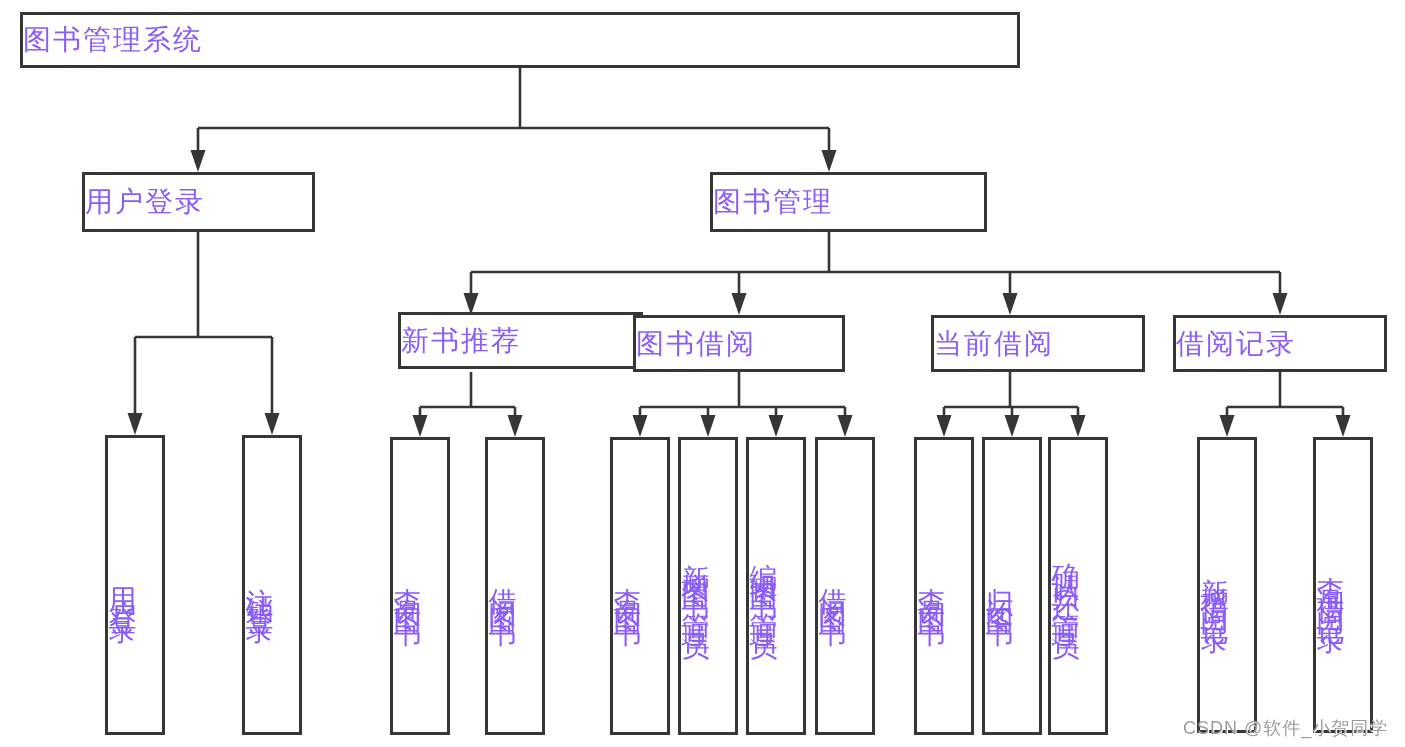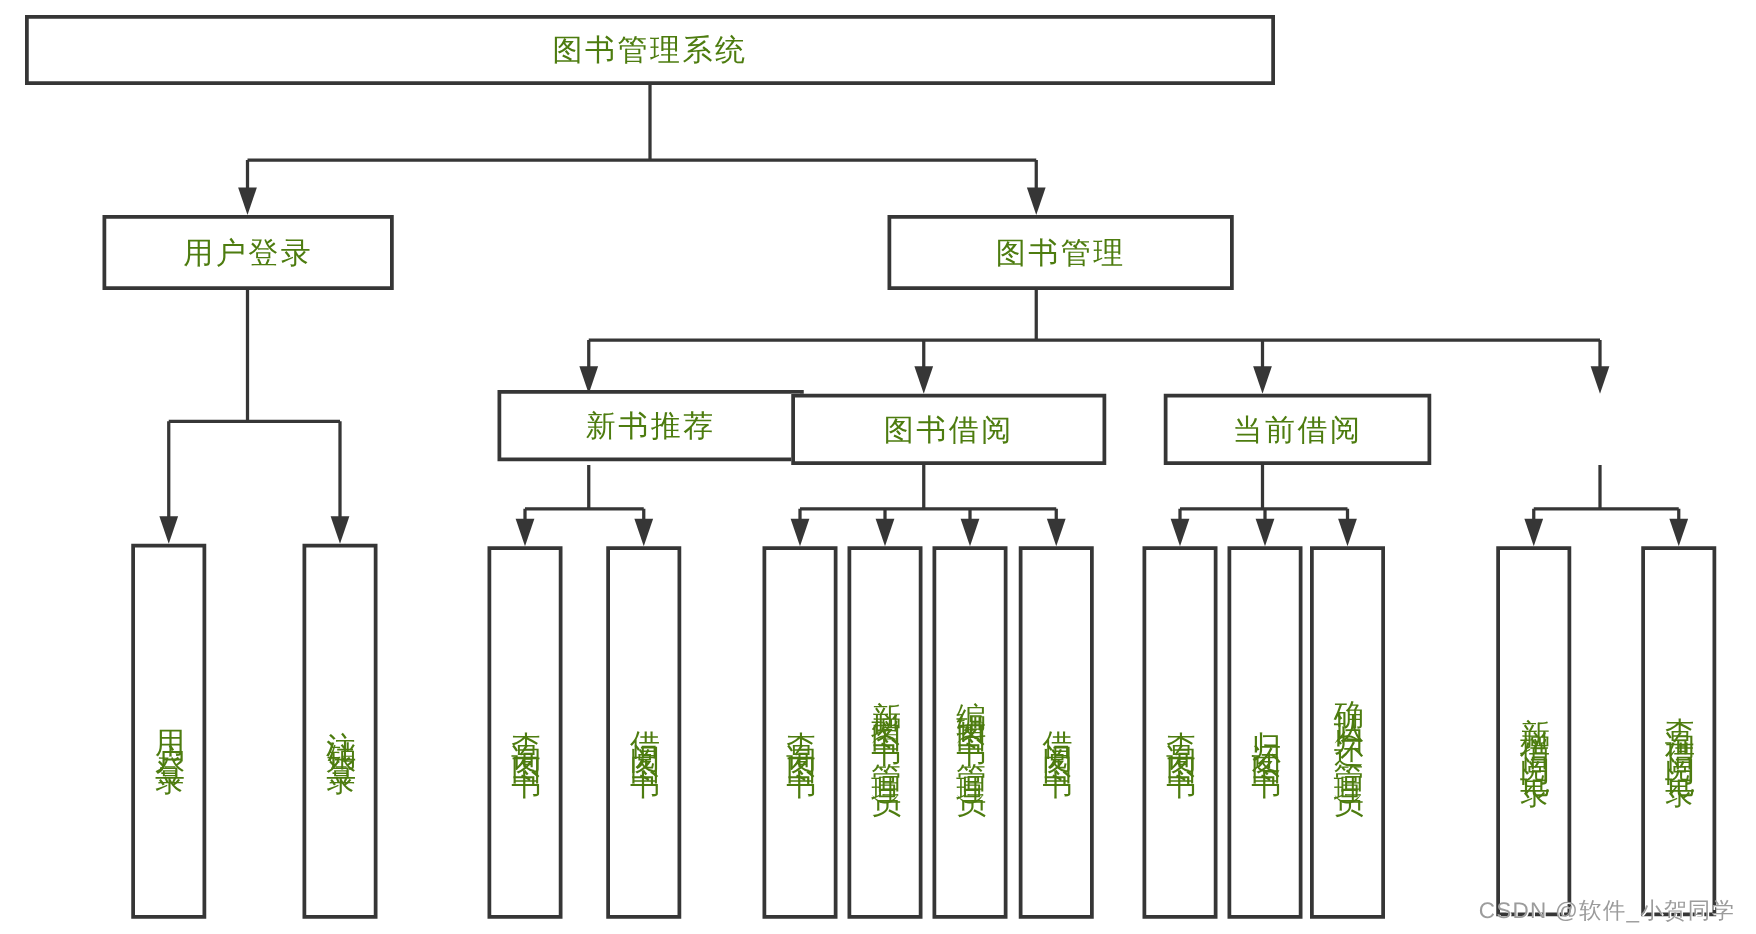--- a/index.html
+++ b/index.html
@@ -20,26 +20,25 @@
     left: 0; top: 0;
     width: 1405px;
     height: 747px;
     z-index: 1;
   }
   .node {
     position: absolute;
     box-sizing: border-box;
     border: 3px solid #363636;
     background: #ffffff;
-    color: #4d7c0f;
+    color: #8b5cf6;
     display: flex;
     align-items: center;
-    justify-content: center;
     z-index: 2;
-    font-size: 24px;
+    font-size: 28px;
     letter-spacing: 2px;
     white-space: nowrap;
   }
   .node.vertical .label {
     writing-mode: vertical-rl;
     text-orientation: mixed;
     letter-spacing: 10px;
     line-height: 1;
   }
   .watermark {
@@ -113,25 +112,28 @@
   <div class="node" style="left:82px; top:172px; width:233px; height:60px;">
     <span class="label">用户登录</span>
   </div>
   <div class="node" style="left:710px; top:172px; width:277px; height:60px;">
     <span class="label">图书管理</span>
   </div>
 
   <div class="node" style="left:363px; top:312px; width:245px; height:57px;margin-left:35px;">
     <span class="label">新书推荐</span>
   </div>
-  <div class="node" style="left:633px; top:315px; width:252px; height:57px;">
+  <div class="node" style="left:633px; top:315px; width:212px; height:57px;">
     <span class="label">图书借阅</span>
   </div>
   <div class="node" style="left:903px; top:315px; width:214px; height:57px;margin-left:28px;">
     <span class="label">当前借阅</span>
+  </div>
+  <div class="node" style="left:1173px; top:315px; width:214px; height:57px;">
+    <span class="label">借阅记录</span>
   </div>
 
   <div class="node vertical" style="left:105px; top:435px; width:60px; height:300px;">
     <span class="label">用户登录</span>
   </div>
   <div class="node vertical" style="left:242px; top:435px; width:60px; height:300px;">
     <span class="label">注销登录</span>
   </div>
 
   <div class="node vertical" style="left:390px; top:437px; width:60px; height:298px;">

